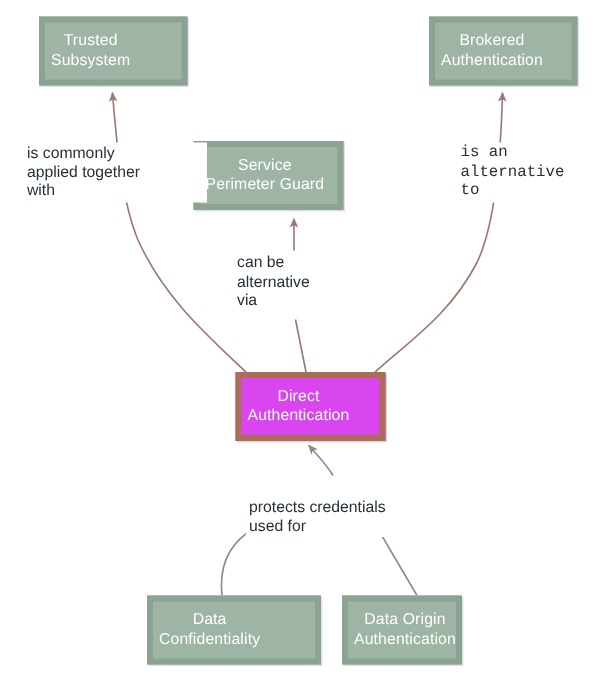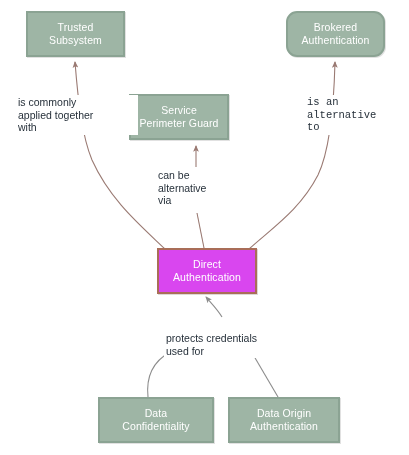--- a/index.html
+++ b/index.html
@@ -23,27 +23,27 @@
     left: 0;
     top: 0;
     width: 409px;
     height: 455px;
   }
   .node {
     position: absolute;
     box-sizing: border-box;
     display: flex;
     align-items: center;
-    justify-content: center;
+    justify-content: flex-start;
     text-align: center;
     color: #ffffff;
     font-size: 10.5px;
     line-height: 13.5px;
     letter-spacing: 0.1px;
-    border: 2px solid #0c4a6e;
+    border: 4px solid #0c4a6e;
     box-shadow: 1px 1px 0 rgba(120,120,120,0.22);
     z-index: 3;
   }
   .node-green {
     background: #9eb5a5;
     border-color: #8ba393;
   }
   .node-accent {
     background: #d946ef;
     border-color: #a96d58;
@@ -92,41 +92,41 @@
     <path d="M 278,397 L 241,334" fill="none" stroke="#8c8c8c" stroke-width="1.1"></path>
 
     <path d="M 222,317 C 218,310 212,304 206,297" fill="none" stroke="#8c8c8c" stroke-width="1.1" marker-end="url(#arrow-gray)"></path>
   </svg>
 
   <div class="node node-green" style="left:26px; top:11px; width:99px; height:46px;">
     <span class="node-label">Trusted
 Subsystem</span>
   </div>
 
-  <div class="node node-green" style="left:286px; top:11px; width:99px; height:46px;border-radius:11px;">
+  <div class="node node-green" style="left:286px; top:11px; width:99px; height:46px;">
     <span class="node-label">Brokered
 Authentication</span>
   </div>
 
   <div class="node node-green" style="left:129px; top:94px; width:100px; height:46px;">
     <span class="node-label">Service
 Perimeter Guard</span>
   </div>
 
   <div class="node node-accent" style="left:157px; top:248px; width:100px; height:46px;">
     <span class="node-label">Direct
 Authentication</span>
   </div>
 
   <div class="node node-green" style="left:98px; top:397px; width:116px; height:46px;">
     <span class="node-label">Data
 Confidentiality</span>
   </div>
 
-  <div class="node node-green" style="left:228px; top:397px; width:112px; height:46px;">
+  <div class="node node-green" style="left:228px; top:397px; width:80px; height:46px;">
     <span class="node-label">Data Origin
 Authentication</span>
   </div>
 
   <div class="edge-label" style="left:16px; top:95px; width:118px;">is commonly
 applied together
 with</div>
 
   <div class="edge-label" style="left:305px; top:95px; width:104px;font-family:Liberation Mono, monospace;">is an alternative
 to</div>

